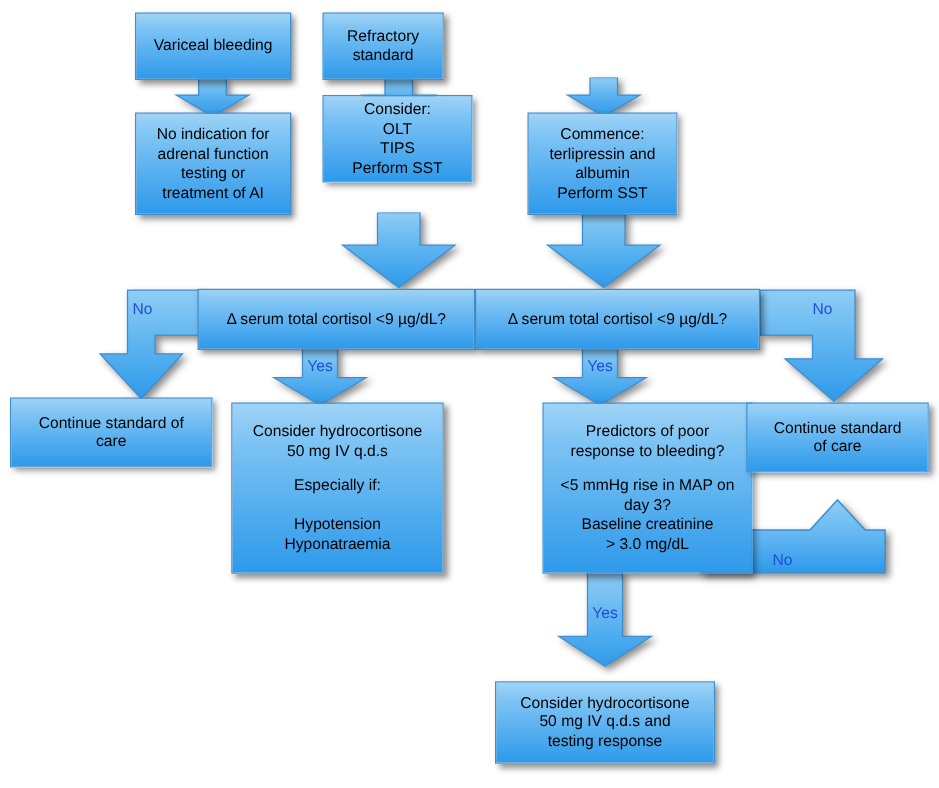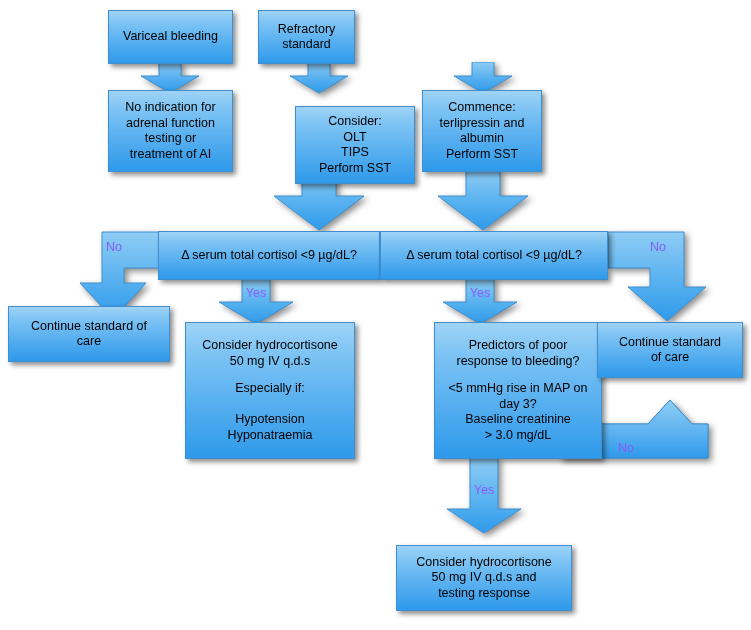--- a/index.html
+++ b/index.html
@@ -37,21 +37,21 @@
     filter:drop-shadow(3px 3px 3px rgba(0,0,0,.45));
   }
   .arr svg{display:block;}
 
   
   .arrlabel{
     position:absolute;
     z-index:8;
     font-size:12.5px;
     line-height:14px;
-    color:#8b5cf6;
+    color:#1d4ed8;
     text-align:center;
     white-space:nowrap;
   }
 </style>
 </head>
 <body>
 
 <div id="canvas">
 
   <div class="node" style="left:108px;top:10px;width:125px;height:54px;">
@@ -107,21 +107,21 @@
 
   <div class="node" style="left:108px;top:90px;width:125px;height:82px;justify-content:flex-end;">
     <span class="txt">
       <span>No indication for</span><br>
       <span>adrenal function</span><br>
       <span>testing or</span><br>
       <span>treatment of AI</span>
     </span>
   </div>
 
-  <div class="node" style="left:258px;top:106px;width:120px;height:78px;margin-left:37px;">
+  <div class="node" style="left:258px;top:76px;width:120px;height:70px;">
     <span class="txt">
       <span>Consider:</span><br>
       <span>OLT</span><br>
       <span>TIPS</span><br>
       <span>Perform SST</span>
     </span>
   </div>
 
   <div class="node" style="left:422px;top:90px;width:120px;height:82px;">
     <span class="txt">
@@ -217,21 +217,21 @@
         <stop offset="0%" stop-color="#8fcdf5"></stop>
             <stop offset="50%" stop-color="#5bb3f0"></stop>
             <stop offset="100%" stop-color="#2e9aea"></stop>
       </linearGradient>
         </defs>
       <polygon points="26,0 54,0 54,24 77,24 40,46 3,24 26,24" fill="url(#gYR)" stroke="#3f8fd0" stroke-width="1"></polygon>
     </svg>
   </div>
   <div class="arrlabel" style="left:454px;top:286px;width:52px;">Yes</div>
 
-  <div class="node" style="left:8px;top:306px;width:162px;height:56px;">
+  <div class="node" style="left:8px;top:318px;width:162px;height:56px;">
     <span class="txt">
       <span>Continue standard of</span><br>
       <span>care</span>
     </span>
   </div>
 
   <div class="node" style="left:185px;top:322px;width:170px;height:137px;">
     <span class="txt">
       <span>Consider hydrocortisone</span><br>
       <span>50 mg IV q.d.s</span>

